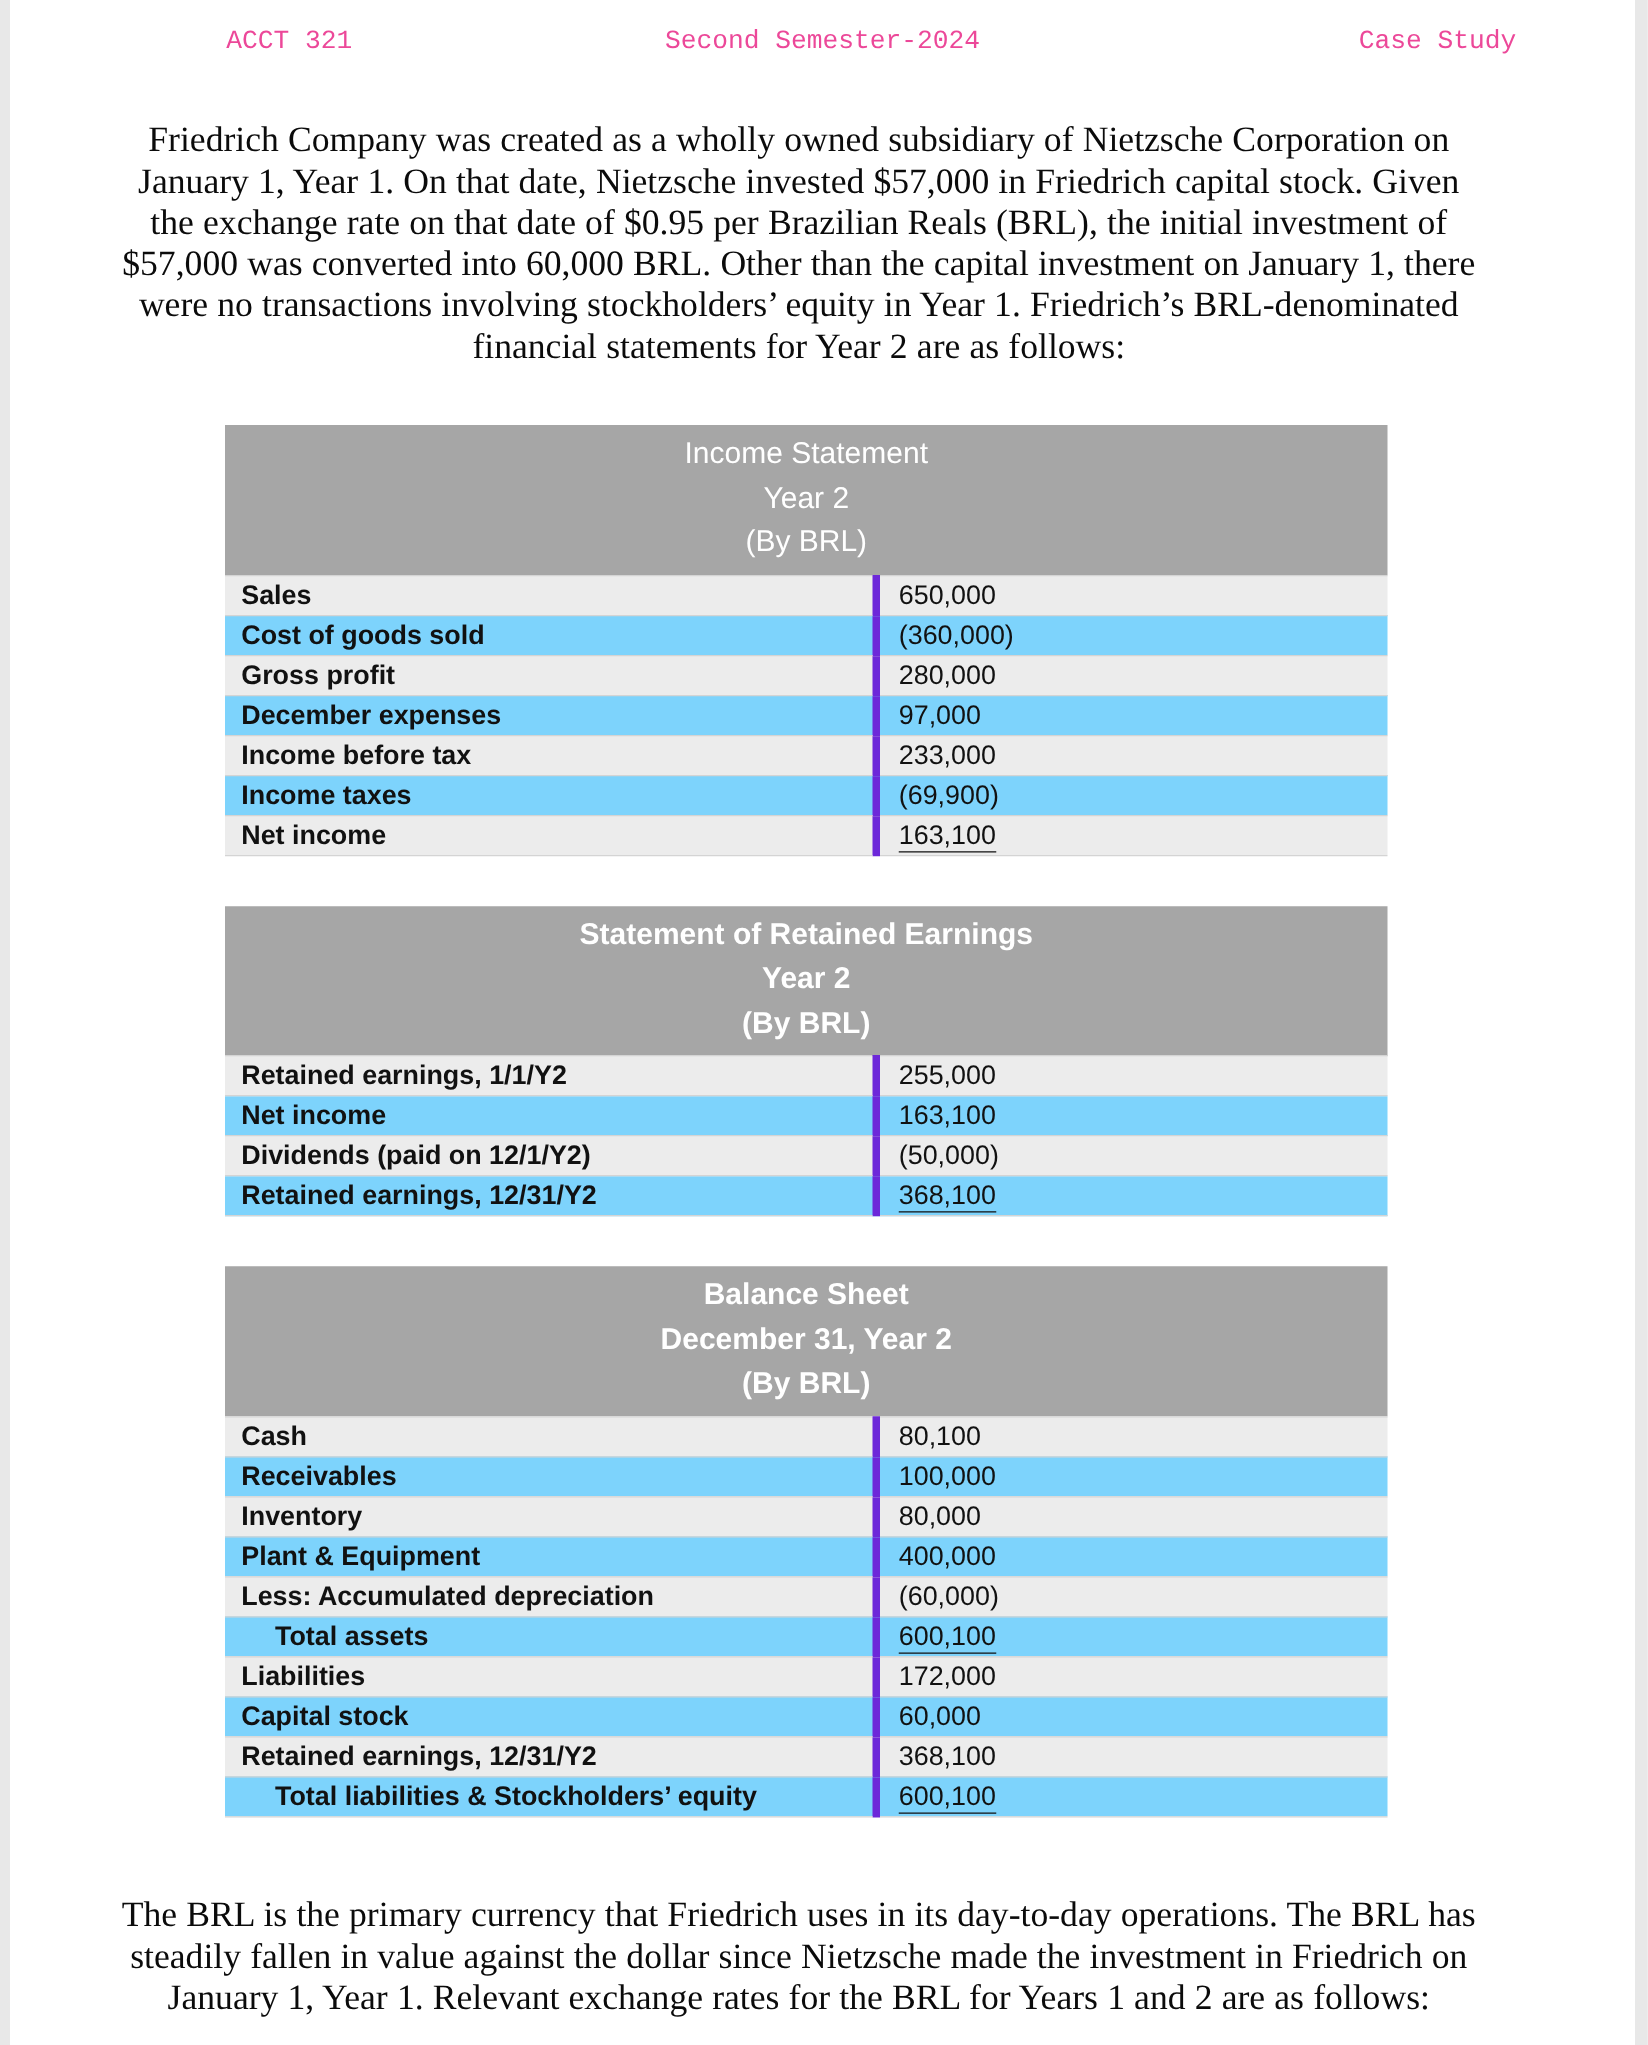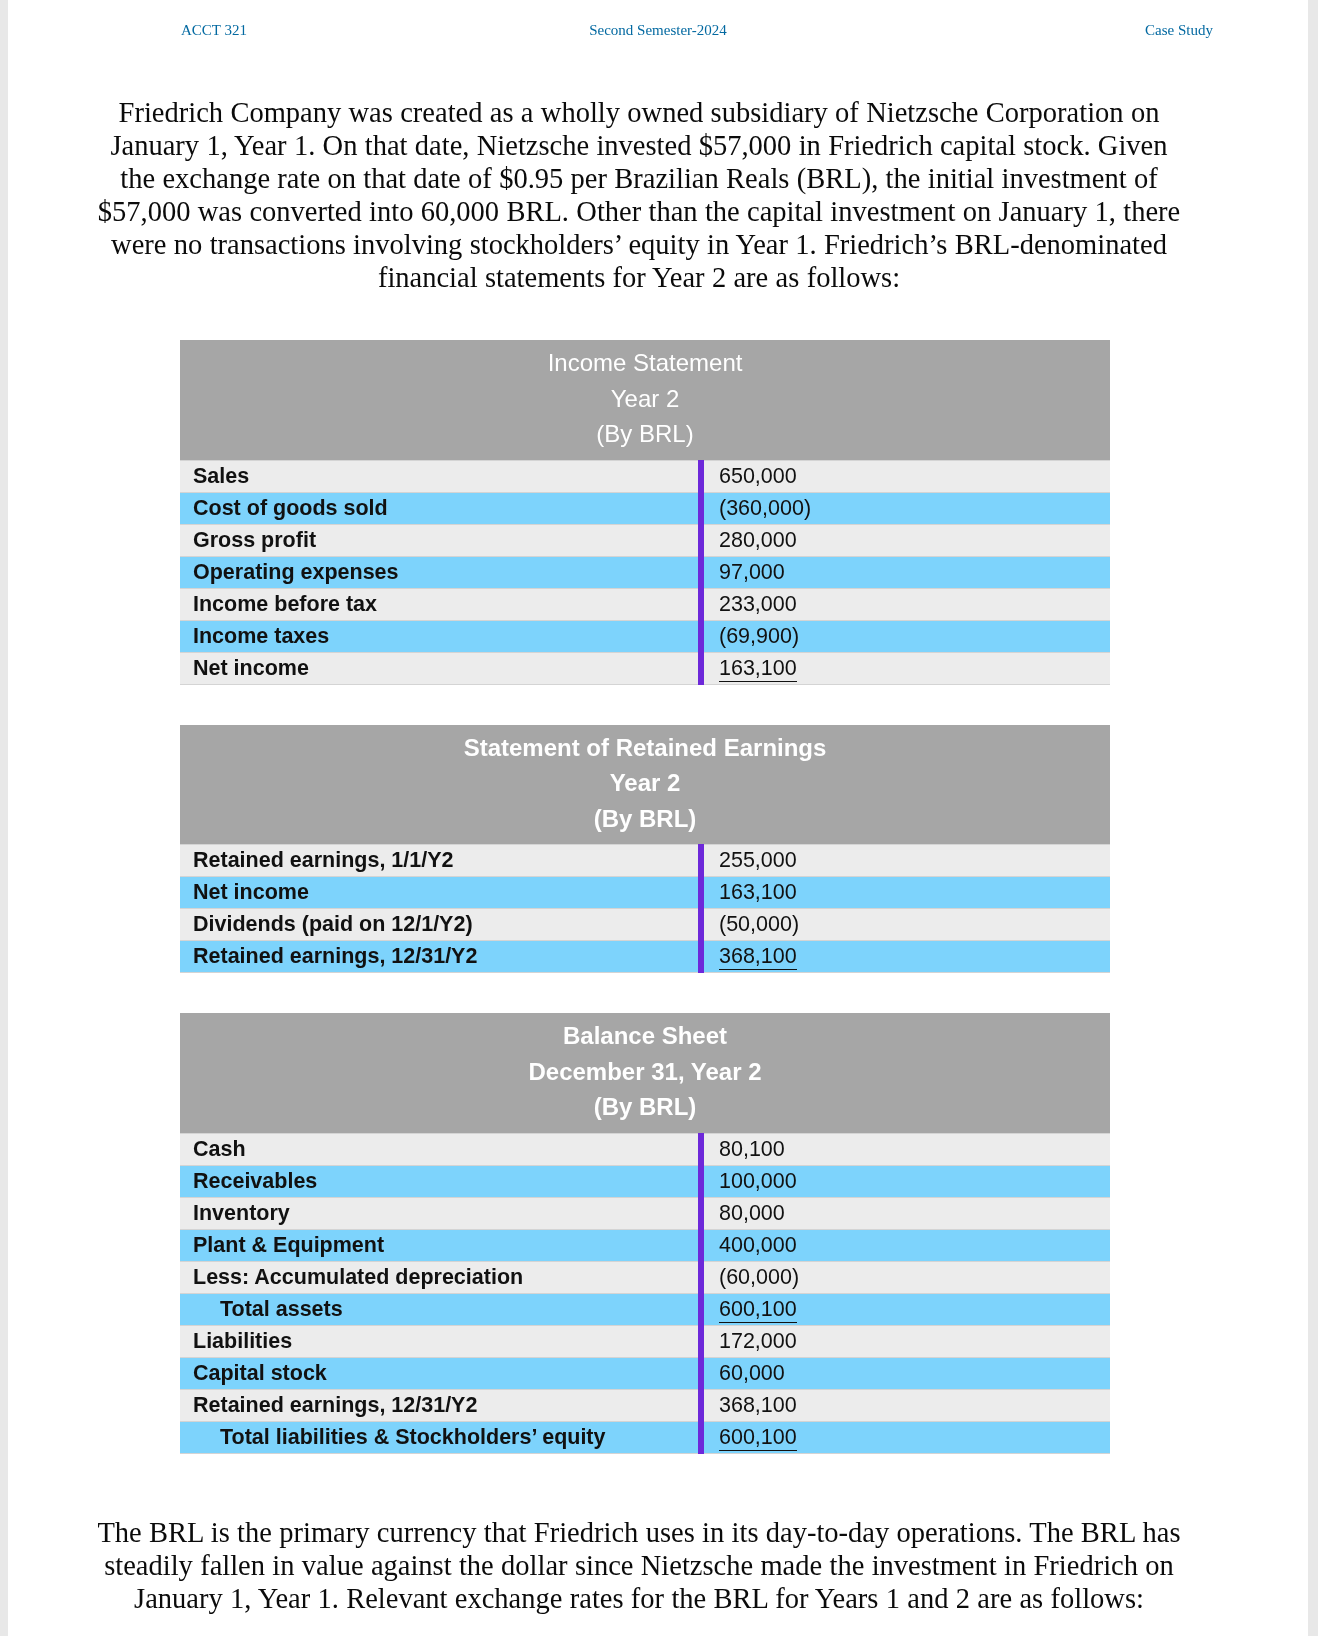--- a/index.html
+++ b/index.html
@@ -22,23 +22,23 @@
     background: #ffffff;
     box-sizing: border-box;
     overflow: hidden;
   }
 
   
   .doc-header {
     position: relative;
     margin: 22px 85px 0 85px;
     height: 34px;
-    font-family: Liberation Serif, serif;
-    font-size: 15px;
-    color: #0369a1;
+    font-family: Liberation Mono, monospace;
+    font-size: 21px;
+    color: #ec4899;
   }
   .doc-header .hdr-left   { position: absolute; left: 88px;  top: 0; }
   .doc-header .hdr-center { position: absolute; left: 0; right: 0; top: 0; text-align: center; }
   .doc-header .hdr-right  { position: absolute; right: 10px; top: 0; }
 
   
   .para {
     margin: 0 120px 0 82px;
     font-size: 28.5px;
     line-height: 33px;
@@ -139,21 +139,21 @@
             </tr>
             <tr class="plain">
               <td class="lbl">Cost of goods sold</td>
               <td class="val">(360,000)</td>
             </tr>
             <tr class="shaded">
               <td class="lbl">Gross profit</td>
               <td class="val">280,000</td>
             </tr>
             <tr class="plain">
-              <td class="lbl">Operating expenses</td>
+              <td class="lbl">December expenses</td>
               <td class="val">97,000</td>
             </tr>
             <tr class="shaded">
               <td class="lbl">Income before tax</td>
               <td class="val">233,000</td>
             </tr>
             <tr class="plain">
               <td class="lbl">Income taxes</td>
               <td class="val">(69,900)</td>
             </tr>

